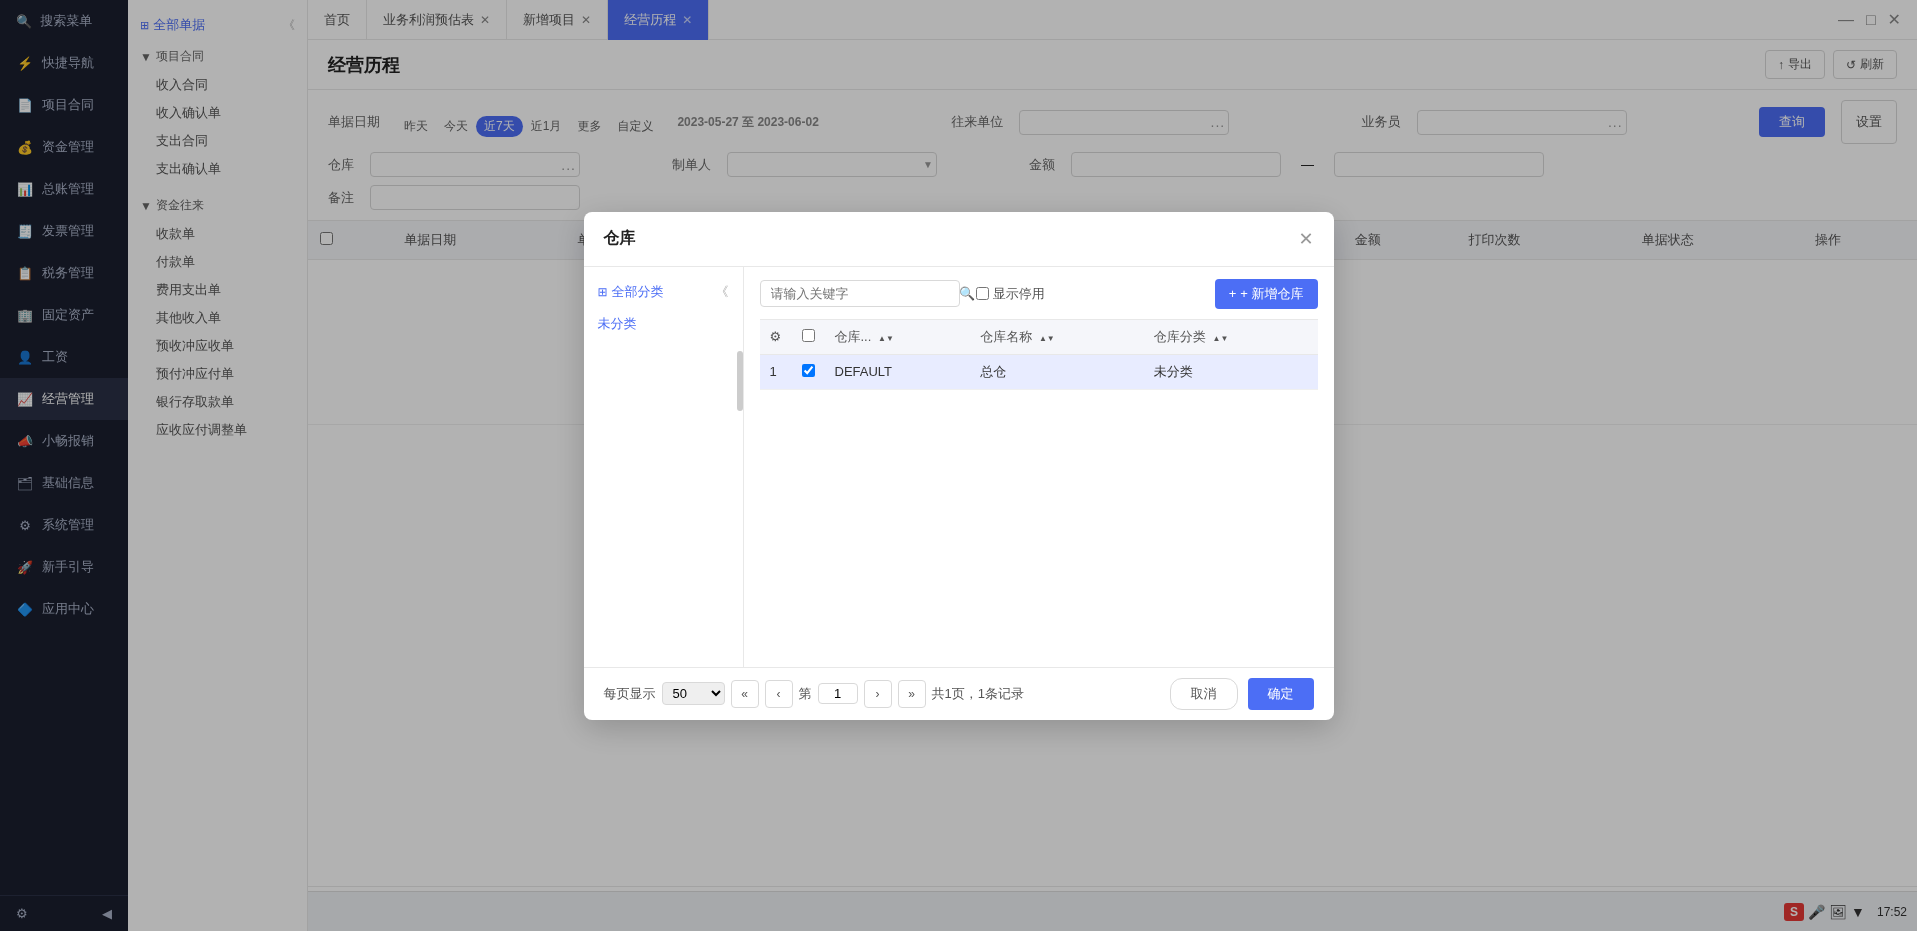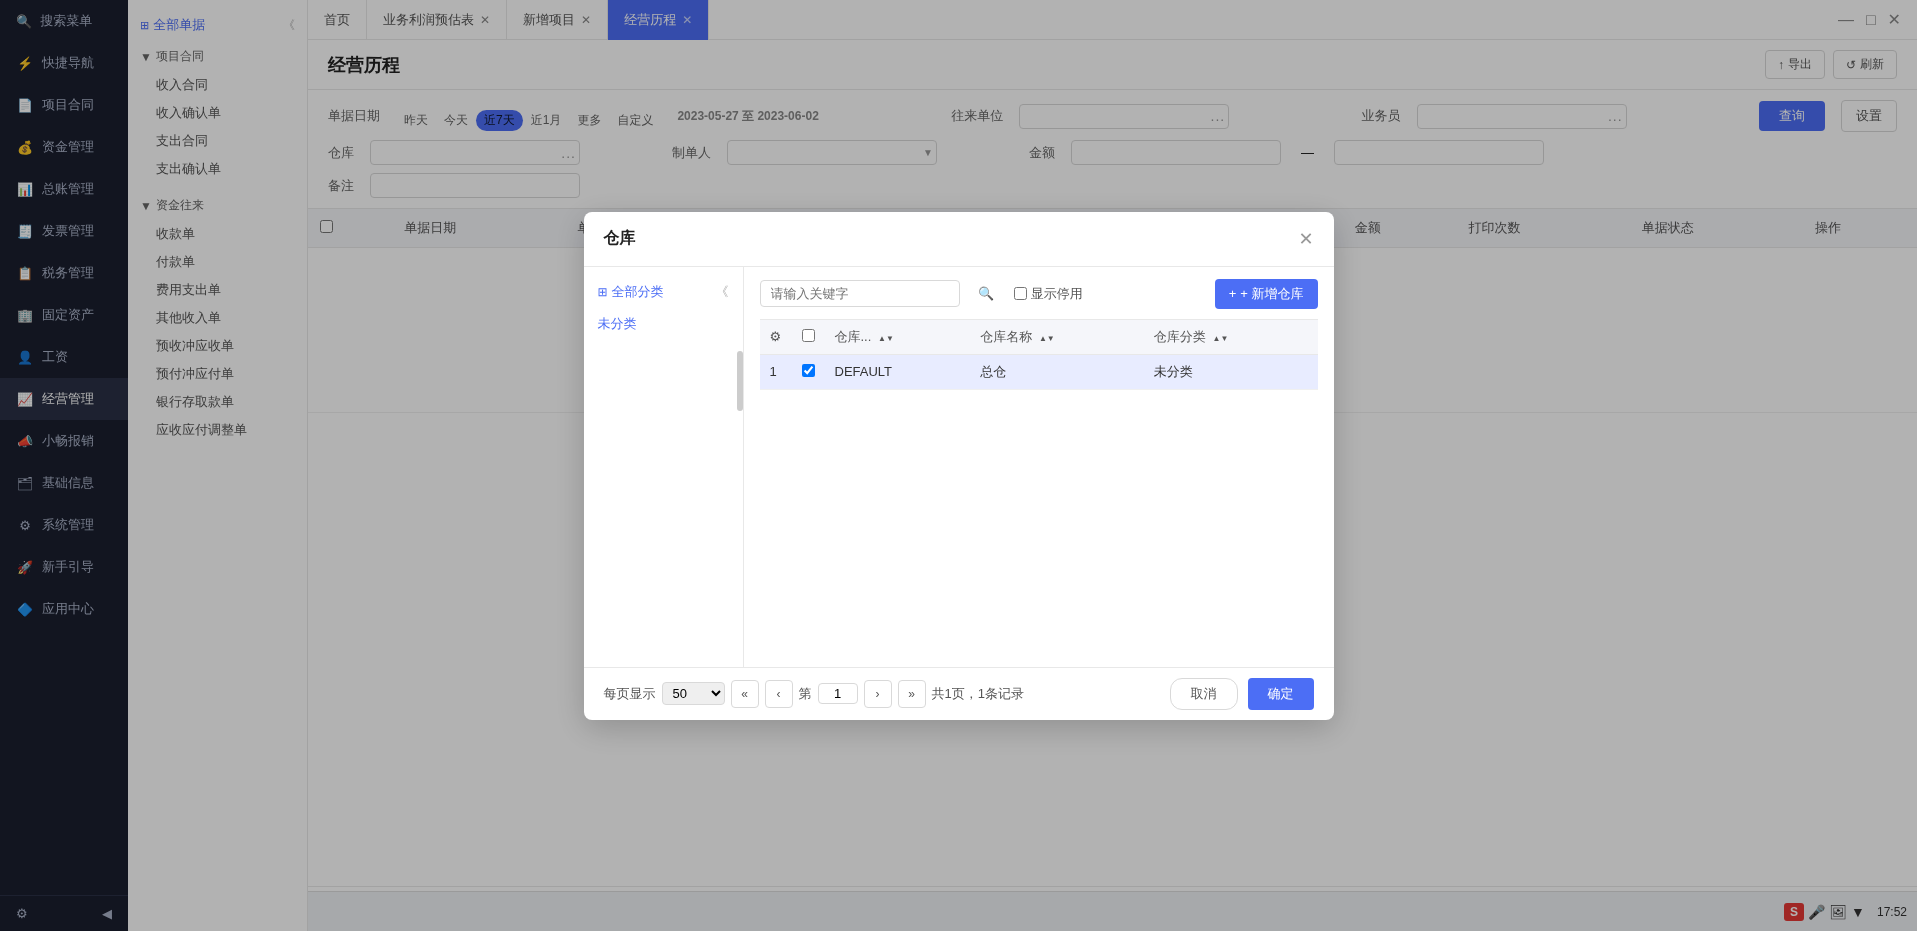--- a/index.html
+++ b/index.html
@@ -63,35 +63,35 @@
       background: #fff; padding: 10px 20px; border-bottom: 1px solid #e8e8e8; flex-shrink: 0;
     }
     .filter-row {
       display: flex; align-items: center; gap: 16px; margin-bottom: 8px;
     }
     .filter-label { color: #666; font-size: 13px; white-space: nowrap; }
     .date-btn {
       padding: 2px 8px; border-radius: 3px; cursor: pointer; font-size: 12px;
       border: none; background: transparent; color: #666;
     }
-    .date-btn.active { background: #4c6ef5; color: #0f172a; border-radius: 12px; }
+    .date-btn.active { background: #4c6ef5; color: #ffffff; border-radius: 12px; }
     .date-range { font-size: 12px; color: #888; font-weight: bold; }
     .filter-select {
       border: 1px solid #d9d9d9; border-radius: 4px; padding: 4px 24px 4px 8px;
       font-size: 13px; color: #333; cursor: pointer; background: #fff; min-width: 120px;
       appearance: none; position: relative;
     }
     .filter-select-wrap { position: relative; display: inline-flex; align-items: center; }
     .filter-select-wrap .arrow { position: absolute; right: 6px; pointer-events: none; color: #999; font-size: 10px; }
     .btn-query {
       padding: 6px 20px; background: #4c6ef5; color: #fff; border: none;
       border-radius: 4px; cursor: pointer; font-size: 13px;
     }
     .btn-setting {
-      padding: 6px 14px; background: #fff; color: #555; border: 1px solid #d9d9d9;
+      padding: 12px 14px; background: #fff; color: #555; border: 1px solid #d9d9d9;
       border-radius: 4px; cursor: pointer; font-size: 13px;
     }
     .second-filter-row { display: flex; align-items: center; gap: 16px; }
 
     
     .table-area {
       flex: 1; background: #fff; overflow: auto; padding: 0;
     }
     table {
       width: 100%; border-collapse: collapse; font-size: 13px;
@@ -152,21 +152,21 @@
     }
     .modal-sidebar-item {
       padding: 8px 14px; font-size: 13px; cursor: pointer; color: #333;
     }
     .modal-sidebar-item.active { color: #4c6ef5; }
     .modal-content { flex: 1; display: flex; flex-direction: column; padding: 12px 16px; }
     .modal-toolbar {
       display: flex; align-items: center; justify-content: space-between; margin-bottom: 10px;
     }
     .modal-search-wrap {
-      display: flex; align-items: center; gap: 19px;
+      display: flex; align-items: center; gap: 0;
     }
     .modal-search {
       border: 1px solid #d9d9d9; border-radius: 4px; padding: 5px 10px;
       font-size: 13px; width: 200px; outline: none;
     }
     .modal-search-icon { color: #aaa; cursor: pointer; }
     .modal-show-disabled { display: flex; align-items: center; gap: 4px; font-size: 13px; color: #555; }
     .modal-show-disabled input { cursor: pointer; }
     .btn-add-warehouse {
       padding: 6px 14px; background: #4c6ef5; color: #fff; border: none;

